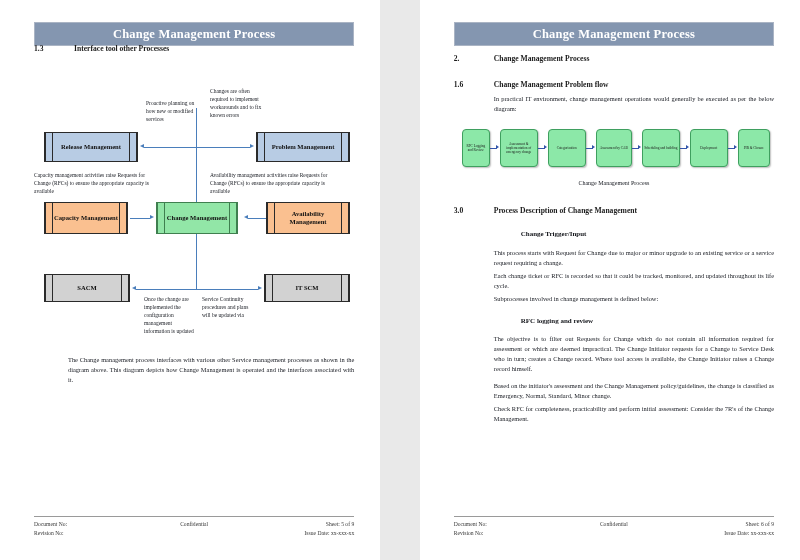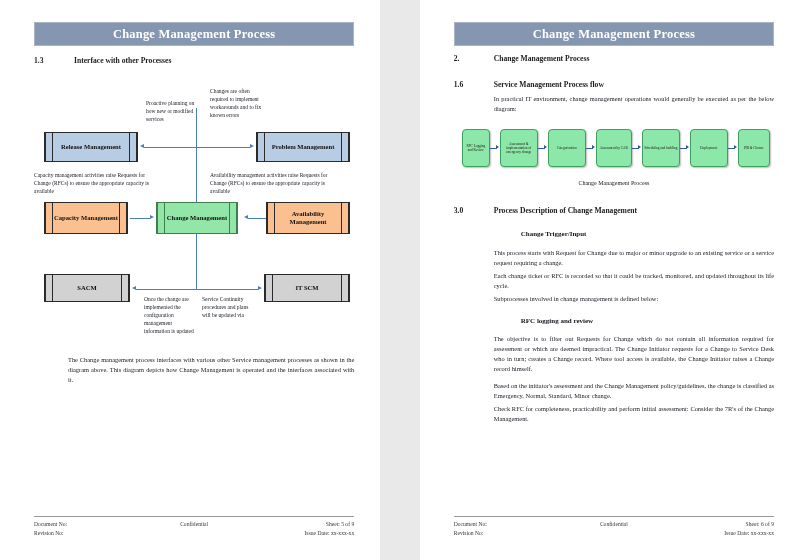--- a/index.html
+++ b/index.html
@@ -105,23 +105,23 @@
 
 <div class="spread">
 
   <div class="page page-left">
     <div class="inner">
 
       <div class="doc-header">
         <span>Change Management Process</span>
       </div>
 
-      <div class="sec" style="top:56px;left:0;">
+      <div class="sec" style="top:44px;left:0;">
         <div class="sec-num">1.3</div>
-        <div class="sec-title">Interface with other Processes</div>
+        <div class="sec-title">Interface tool other Processes</div>
       </div>
 
       <div class="diagram">
 
         <div class="ann" style="left:112px;top:4px;width:54px;">Proactive planning on how new or modified services</div>
         <div class="ann" style="left:176px;top:-8px;width:56px;">Changes are often required to implement workarounds and to fix known errors</div>
 
         <div class="node n-blue" style="left:10px;top:36px;width:94px;height:30px;">
           <span class="lbl">Release Management</span>
         </div>
@@ -200,21 +200,21 @@
         <span>Change Management Process</span>
       </div>
 
       <div class="sec" style="top:54px;left:0;">
         <div class="sec-num">2.</div>
         <div class="sec-title">Change Management Process</div>
       </div>
 
       <div class="sec" style="top:80px;left:0;">
         <div class="sec-num">1.6</div>
-        <div class="sec-title">Service Management Process flow</div>
+        <div class="sec-title">Change Management Problem flow</div>
       </div>
 
       <div class="body-p" style="left:40px;right:0;top:94px;">In practical IT environment, change management operations would generally be executed as per the below diagram:</div>
 
       <div class="flow">
         <div class="fbox" style="flex:0 0 28px;">RFC Logging and Review</div>
         <div class="farrow"></div>
         <div class="fbox" style="flex:0 0 38px;">Assessment &amp; implementation of emergency change</div>
         <div class="farrow"></div>
         <div class="fbox" style="flex:0 0 38px;">Categorization</div>

